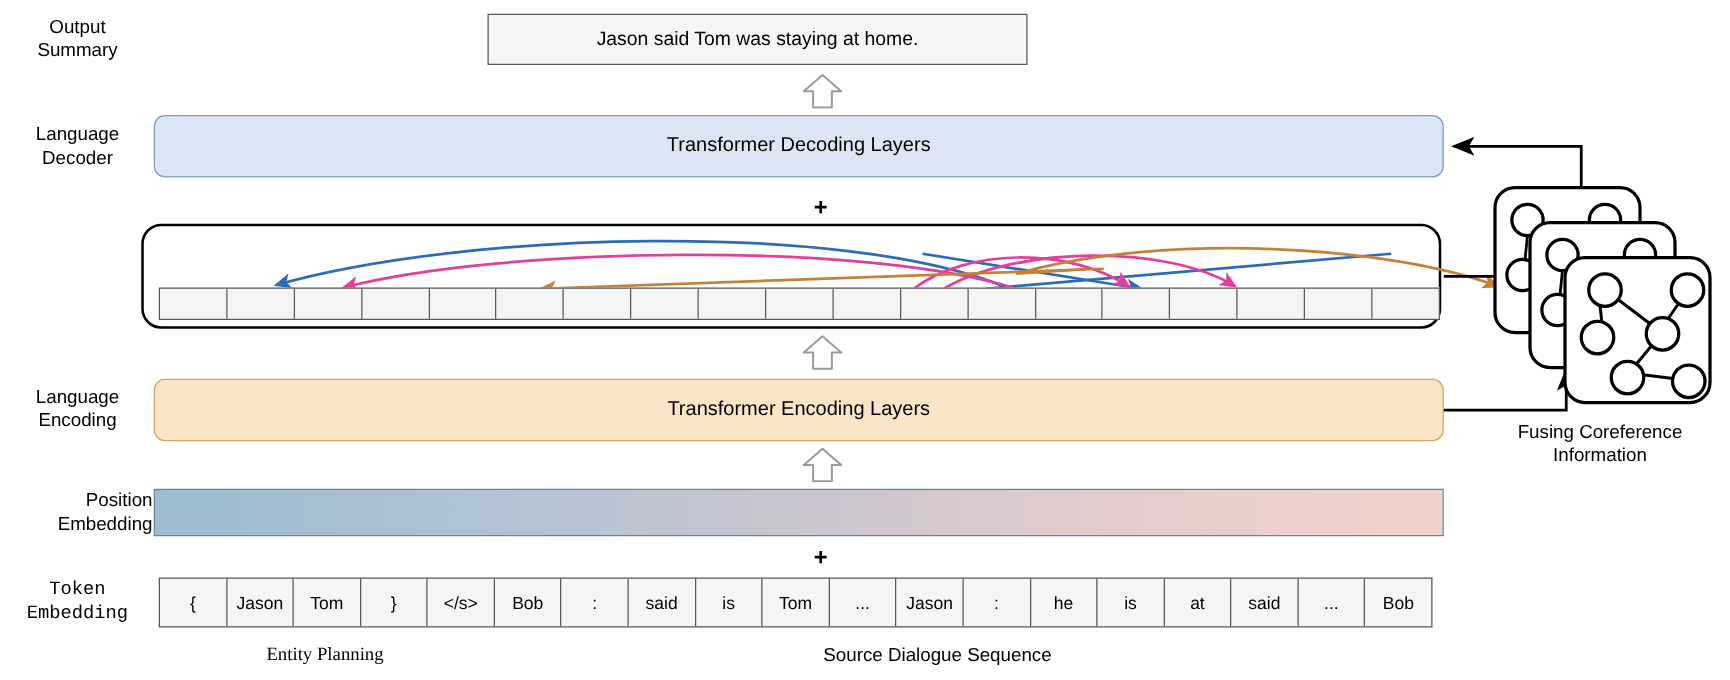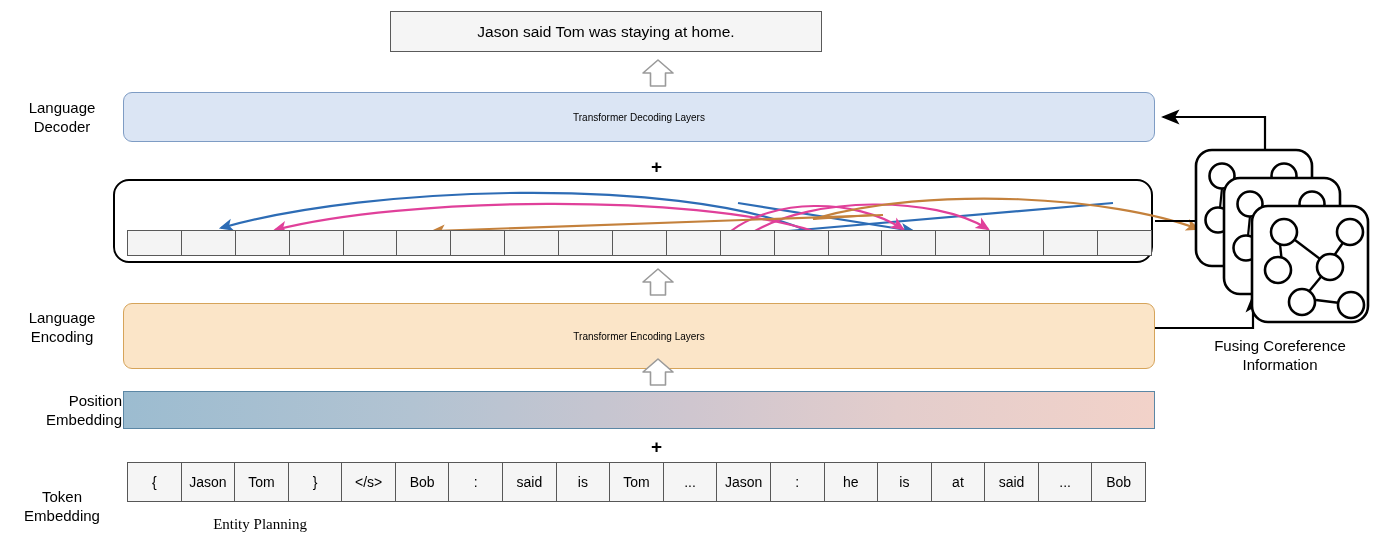--- a/index.html
+++ b/index.html
@@ -41,30 +41,30 @@
   .up-arrow {
     position: absolute;
     width: 34px; height: 28px;
   }
 
   
   .bar {
     position: absolute;
     box-sizing: border-box;
     display: flex; align-items: center; justify-content: center;
-    font-size: 10px;
+    font-size: 16px;
   }
   .decoder-bar {
     left: 123px; top: 92px; width: 1032px; height: 50px;
     background: #dbe5f4;
     border: 1.3px solid #7e9cc4;
     border-radius: 9px;
   }
   .encoder-bar {
-    left: 123px; top: 303px; width: 1032px; height: 66px;
+    left: 123px; top: 303px; width: 1032px; height: 50px;
     background: #fbe5c8;
     border: 1.3px solid #d9a council;
   }
   .encoder-bar {
     border: 1.3px solid #d6a45a;
     border-radius: 9px;
   }
   .position-bar {
     left: 123px; top: 391px; width: 1032px; height: 38px;
     background: linear-gradient(to right, #9cbcd0 0%, #b2c3d2 28%, #cfc6cf 55%, #e3cdcc 75%, #f2d2c9 100%);
@@ -153,38 +153,42 @@
     text-align: center;
   }
 
   .connectors { position: absolute; inset: 0; pointer-events: none; overflow: visible; }
 </style>
 </head>
 <body>
 
 <div id="stage">
 
+  <div class="row-label" style="top:12px;">
+    <div>Output</div>
+    <div>Summary</div>
+  </div>
 
   <div class="row-label" style="top:98px;">
     <div>Language</div>
     <div>Decoder</div>
   </div>
 
 
   <div class="row-label" style="top:308px;">
     <div>Language</div>
     <div>Encoding</div>
   </div>
 
   <div class="row-label" style="top:391px;text-align:right;">
     <div>Position</div>
     <div>Embedding</div>
   </div>
 
-  <div class="row-label" style="top:487px;">
+  <div class="row-label" style="top:462px;font-family:Liberation Mono, monospace;">
     <div>Token</div>
     <div>Embedding</div>
   </div>
 
   <div class="summary-box">
     <span>Jason said Tom was staying at home.</span>
   </div>
 
   <div class="up-arrow" style="left:641px; top:59px;">
     <svg width="34" height="28" viewBox="0 0 34 28">
@@ -293,20 +297,21 @@
     <div class="tok">:</div>
     <div class="tok">he</div>
     <div class="tok">is</div>
     <div class="tok">at</div>
     <div class="tok">said</div>
     <div class="tok">...</div>
     <div class="tok">Bob</div>
   </div>
 
   <div class="caption" style="left:180px; top:516px; width:160px;font-family:Liberation Serif, serif;">Entity Planning</div>
+  <div class="caption" style="left:620px; top:516px; width:260px;">Source Dialogue Sequence</div>
 
   <svg class="connectors" viewBox="0 0 1384 544">
     <defs>
       <marker id="ah-black" markerWidth="9" markerHeight="9" refX="7.5" refY="4" orient="auto">
         <path d="M0,0.6 L8.4,4 L0,7.4 L2,4 Z" fill="#000"></path>
       </marker>
     </defs>
 
     <path d="M 1155 221 L 1215 221" fill="none" stroke="#000" stroke-width="2.2" marker-end="url(#ah-black)"></path>
 

